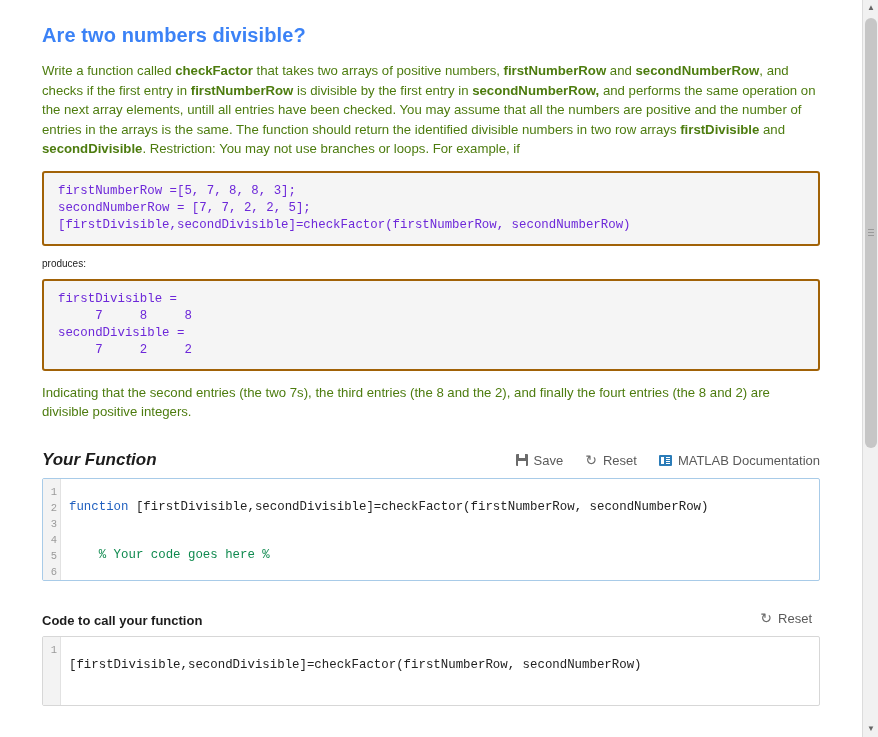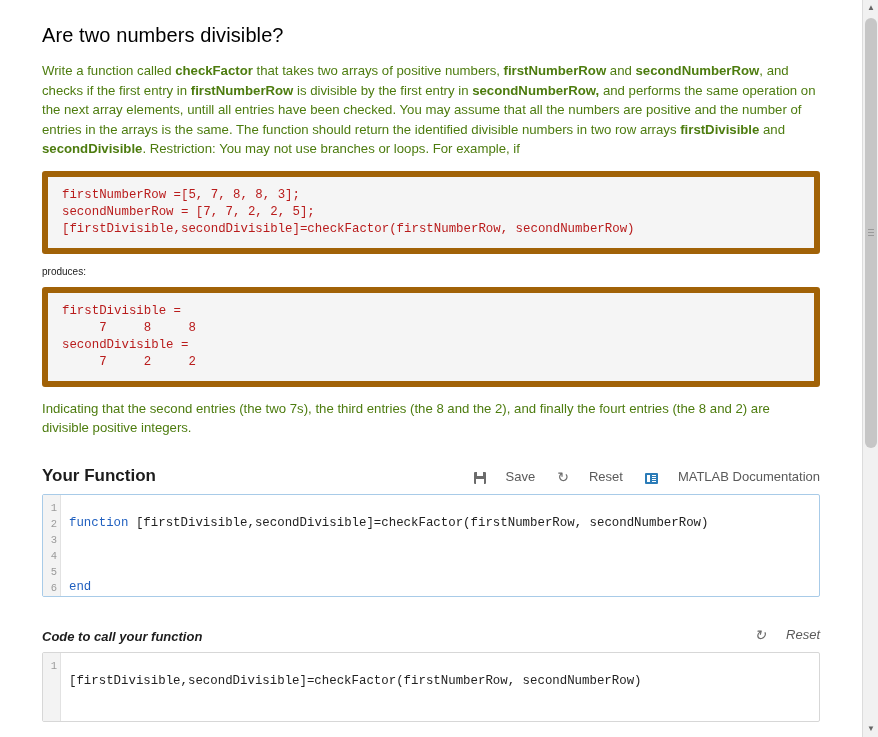--- a/index.html
+++ b/index.html
@@ -20,72 +20,73 @@
     width: 862px;
     height: 737px;
     background: #ffffff;
     overflow: hidden;
   }
   .content {
     padding: 18px 42px 0 42px;
   }
   h1.title {
     font-size: 20px;
-    font-weight: normal;
-    color: #000000;
+    font-weight: bold;
+    color: #3b82f6;
     margin: 6px 0 14px 0;
     letter-spacing: 0.1px;
   }
   p.para {
     font-size: 13.2px;
     line-height: 19.5px;
     color: #4d7c0f;
     margin: 0 0 12px 0;
     max-width: 790px;
   }
   p.para b { font-weight: bold; }
   pre.codeblock {
     background: #f5f5f5;
-    border: 6px solid #a16207;
+    border: 2px solid #a16207;
     border-radius: 3px;
     font-family: "Liberation Mono", monospace;
     font-size: 12.4px;
     line-height: 17px;
-    color: #b91c1c;
+    color: #6d28d9;
     padding: 10px 14px;
     margin: 0 0 12px 0;
     white-space: pre;
     overflow: hidden;
   }
   p.plain {
     font-size: 10px;
     margin: 0 0 10px 0;
     color: #222;
   }
   .section-head {
     display: flex;
     align-items: flex-end;
     justify-content: space-between;
     margin: 28px 0 8px 0;
   }
   .section-title {
     font-size: 17px;
     font-weight: bold;
     color: #1d1d1d;
+    font-style: italic;
   }
   .section-actions {
     display: flex;
     align-items: center;
     gap: 22px;
     padding-bottom: 2px;
   }
   .action {
     display: flex;
-    align-items: flex-end;
-    gap: 20px;
+    align-items: center;
+    gap: 6px;
     font-size: 13px;
     color: #5a5a5a;
     cursor: pointer;
     white-space: nowrap;
   }
   .action .glyph {
     font-size: 14px;
     line-height: 1;
     color: #6b6b6b;
   }
@@ -123,22 +124,21 @@
   .cm { color: #0f8a4f; }
   .sub-label {
     font-size: 13px;
     font-weight: bold;
     color: #1d1d1d;
   }
   .sub-head {
     display: flex;
     align-items: flex-end;
     justify-content: space-between;
-    margin: 30px 0 8px 0;
-    font-style: italic;
+    margin: 30px 8px 8px 0;
   }
   
   .scrollbar {
     position: absolute;
     top: 0; right: 0;
     width: 16px;
     height: 737px;
     background: #f1f1f1;
     border-left: 1px solid #dcdcdc;
   }
@@ -266,21 +266,21 @@
     <div class="editor" style="height:103px;">
       <div class="gutter">
           <div>1</div>
           <div>2</div>
           <div>3</div>
           <div>4</div>
           <div>5</div>
           <div>6</div>
           <div>7</div>
         </div>
-      <div class="codearea"><div><span class="kw">function</span> [firstDivisible,secondDivisible]=checkFactor(firstNumberRow, secondNumberRow)</div><div>&nbsp;</div><div>&nbsp;</div><div>&nbsp;</div><div><span class="kw">end</span></div><div>&nbsp;</div></div>
+      <div class="codearea"><div><span class="kw">function</span> [firstDivisible,secondDivisible]=checkFactor(firstNumberRow, secondNumberRow)</div><div>&nbsp;</div><div>&nbsp;</div><div><span class="cm">    % Your code goes here %</span></div><div>&nbsp;</div><div><span class="kw">end</span></div><div>&nbsp;</div></div>
     </div>
 
     <div class="sub-head">
       <div class="sub-label">Code to call your function</div>
       <div class="section-actions">
         <div class="action">
           <span class="glyph">↻</span>
           <span>Reset</span>
         </div>
       </div>

